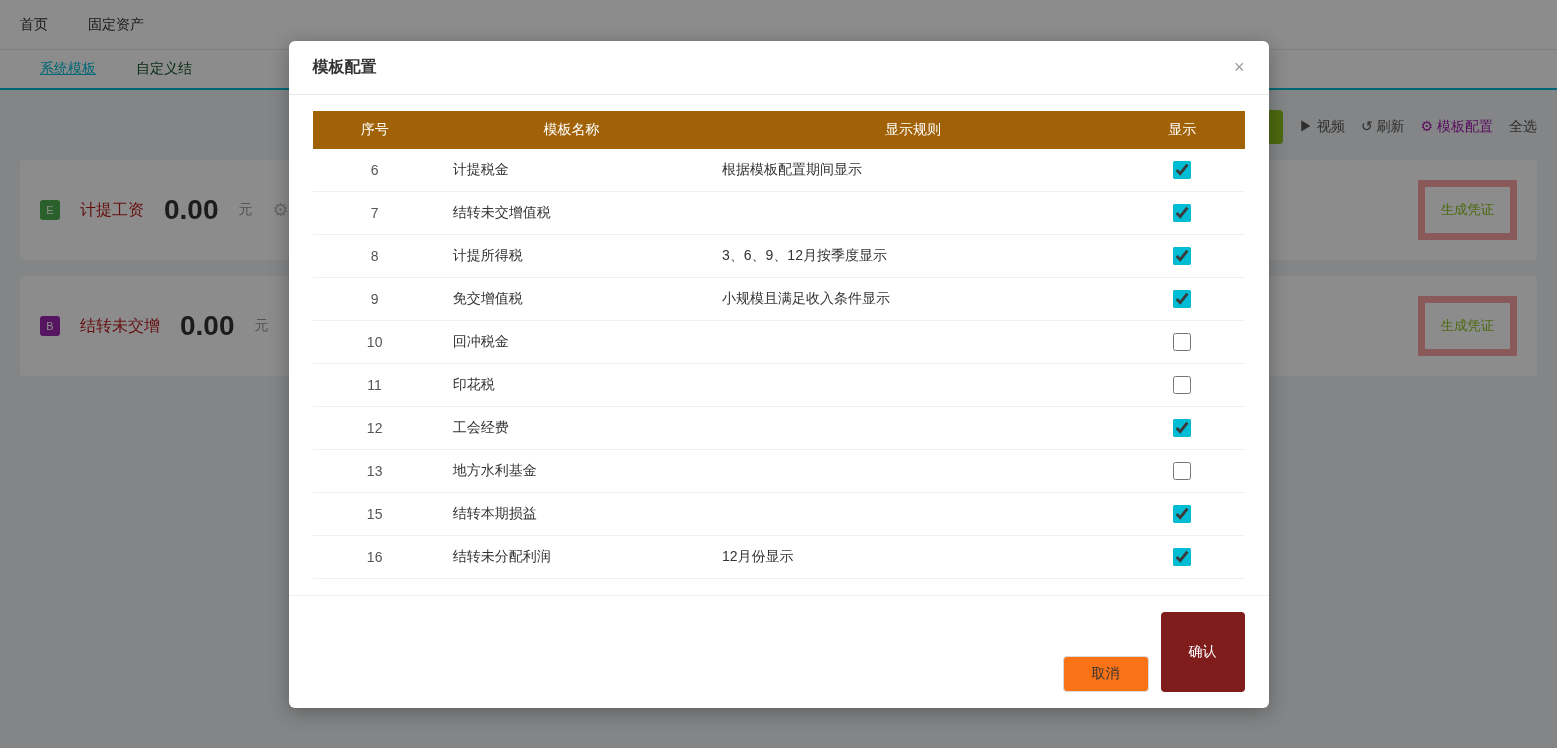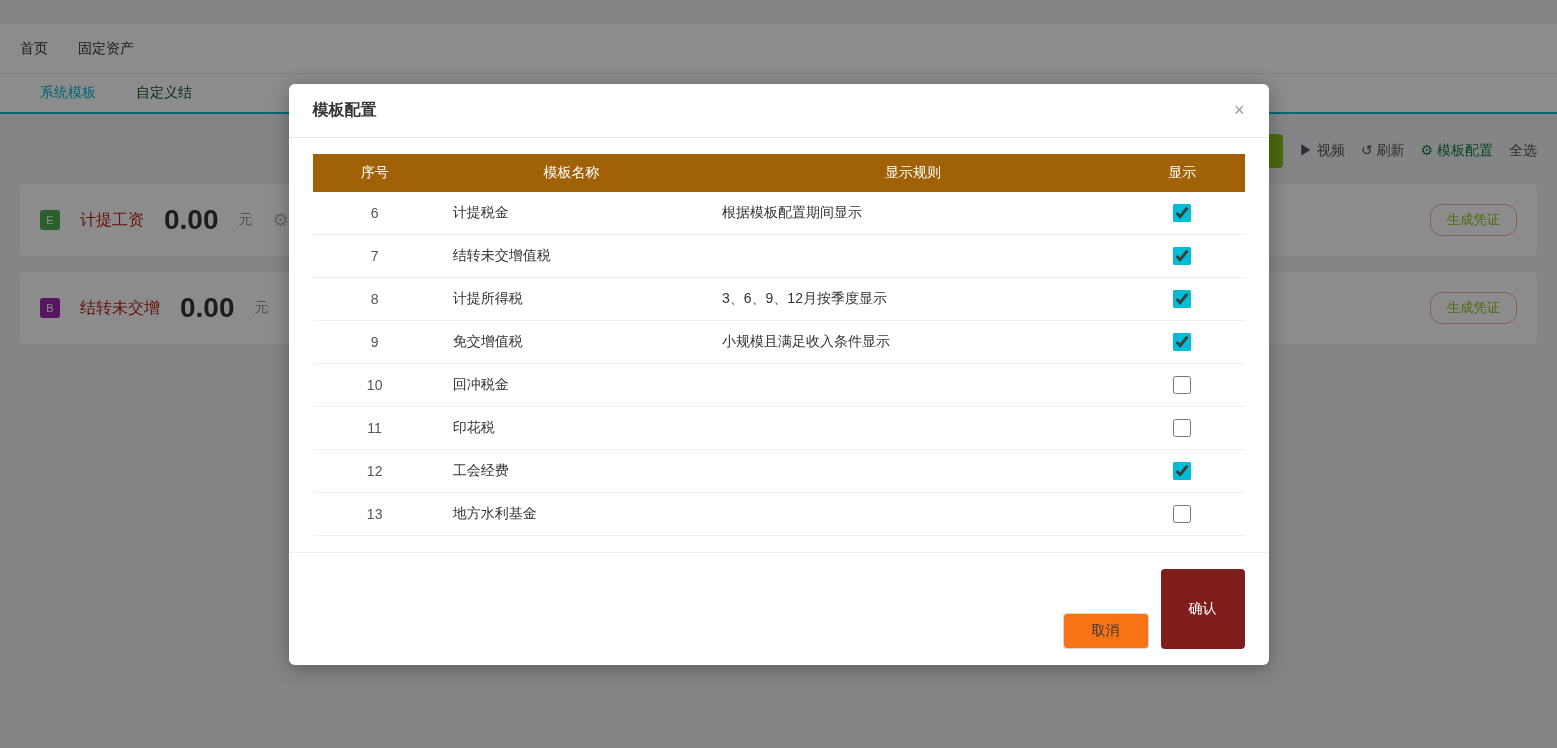--- a/index.html
+++ b/index.html
@@ -22,23 +22,22 @@
       top: 0; left: 0;
     }
 
     
     .top-nav {
       background: #fff;
       height: 50px;
       display: flex;
       align-items: center;
       padding: 0 20px;
-      gap: 30px;
+      gap: 40px;
       border-bottom: 1px solid #e8e8e8;
-      margin-top: 24px;
     }
     .nav-item {
       color: #333;
       font-size: 14px;
       cursor: pointer;
       padding: 5px 0;
     }
 
     
     .tabs-bar {
@@ -51,20 +50,21 @@
     .tab-item {
       padding: 10px 20px;
       font-size: 14px;
       cursor: pointer;
       color: #14532d;
     }
     .tab-item.active {
       color: #00bcd4;
       border-bottom: 2px solid #00bcd4;
       margin-bottom: -2px;
+      text-decoration: underline;
     }
 
     
     .content-area {
       padding: 20px;
       position: relative;
     }
 
     
     .toolbar {
@@ -91,21 +91,21 @@
       font-size: 14px;
     }
     .btn-refresh {
       color: #555;
       background: none;
       border: none;
       cursor: pointer;
       font-size: 14px;
     }
     .btn-template-config {
-      color: #15803d;
+      color: #a21caf;
       background: none;
       border: none;
       cursor: pointer;
       font-size: 14px;
     }
     .btn-select-all {
       color: #555;
       background: none;
       border: none;
       cursor: pointer;
@@ -134,25 +134,25 @@
       font-size: 28px;
       font-weight: bold;
       color: #333;
     }
     .card-currency {
       font-size: 14px;
       color: #999;
     }
     .btn-generate {
       margin-left: auto;
-      border: 1px solid #fca5a5;
+      border: 7px solid #fca5a5;
       color: #8dc21f;
       background: #fff;
-      padding: 6px 16px;
-      border-radius: 12px;
+      padding: 14px 16px;
+      border-radius: 0;
       cursor: pointer;
     }
     .card-icon-gear {
       color: #bbb;
       cursor: pointer;
       font-size: 18px;
     }
     .card-checkbox {
       width: 16px;
       height: 16px;
@@ -449,20 +449,40 @@
             <tr>
               <td>13</td>
               <td>地方水利基金</td>
               <td></td>
               <td>
                 <div class="cb-wrap">
                   <input type="checkbox" class="cb-teal" style="">
                 </div>
               </td>
             </tr>
+            <tr>
+              <td>15</td>
+              <td>结转本期损益</td>
+              <td></td>
+              <td>
+                <div class="cb-wrap">
+                  <input type="checkbox" class="cb-teal" checked="" style="">
+                </div>
+              </td>
+            </tr>
+            <tr>
+              <td>16</td>
+              <td>结转未分配利润</td>
+              <td>12月份显示</td>
+              <td>
+                <div class="cb-wrap">
+                  <input type="checkbox" class="cb-teal" checked="" style="">
+                </div>
+              </td>
+            </tr>
           </tbody>
       </table>
     </div>
 
     <div class="modal-footer">
       <button class="btn-cancel">取消</button>
       <button class="btn-confirm">确认</button>
     </div>
   </div>
 </div>

